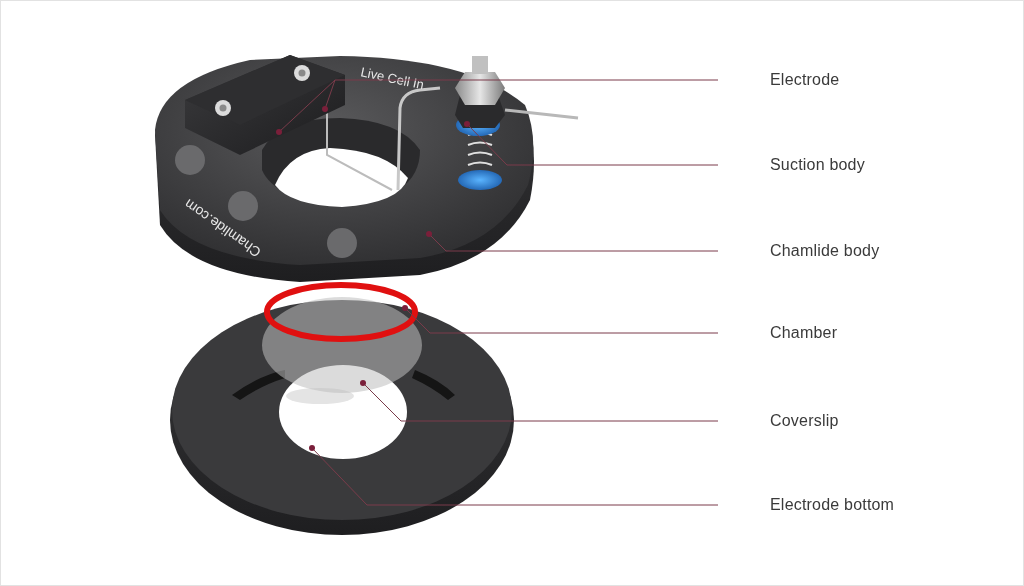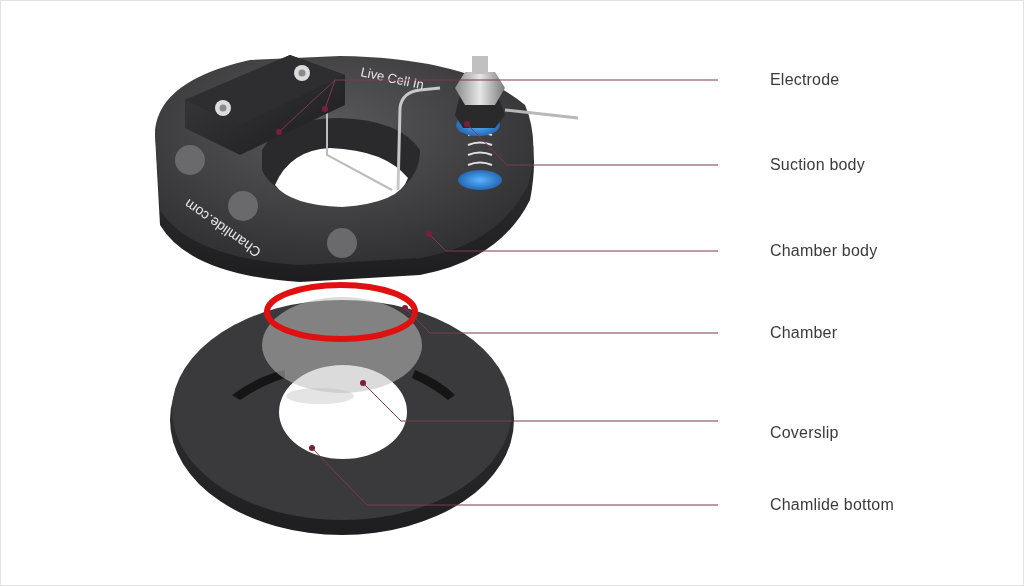--- a/index.html
+++ b/index.html
@@ -102,16 +102,16 @@
     <circle cx="467" cy="124" r="3"></circle>
     <circle cx="429" cy="234" r="3"></circle>
     <circle cx="405" cy="308" r="3"></circle>
     <circle cx="363" cy="383" r="3"></circle>
     <circle cx="312" cy="448" r="3"></circle>
   </g>
 </svg>
 
 <div class="label" style="top:71px">Electrode</div>
 <div class="label" style="top:156px">Suction body</div>
-<div class="label" style="top:242px">Chamber body</div>
+<div class="label" style="top:242px">Chamlide body</div>
 <div class="label" style="top:324px">Chamber</div>
-<div class="label" style="top:424px">Coverslip</div>
-<div class="label" style="top:496px">Chamlide bottom</div>
+<div class="label" style="top:412px">Coverslip</div>
+<div class="label" style="top:496px">Electrode bottom</div>
 
 </body></html>

